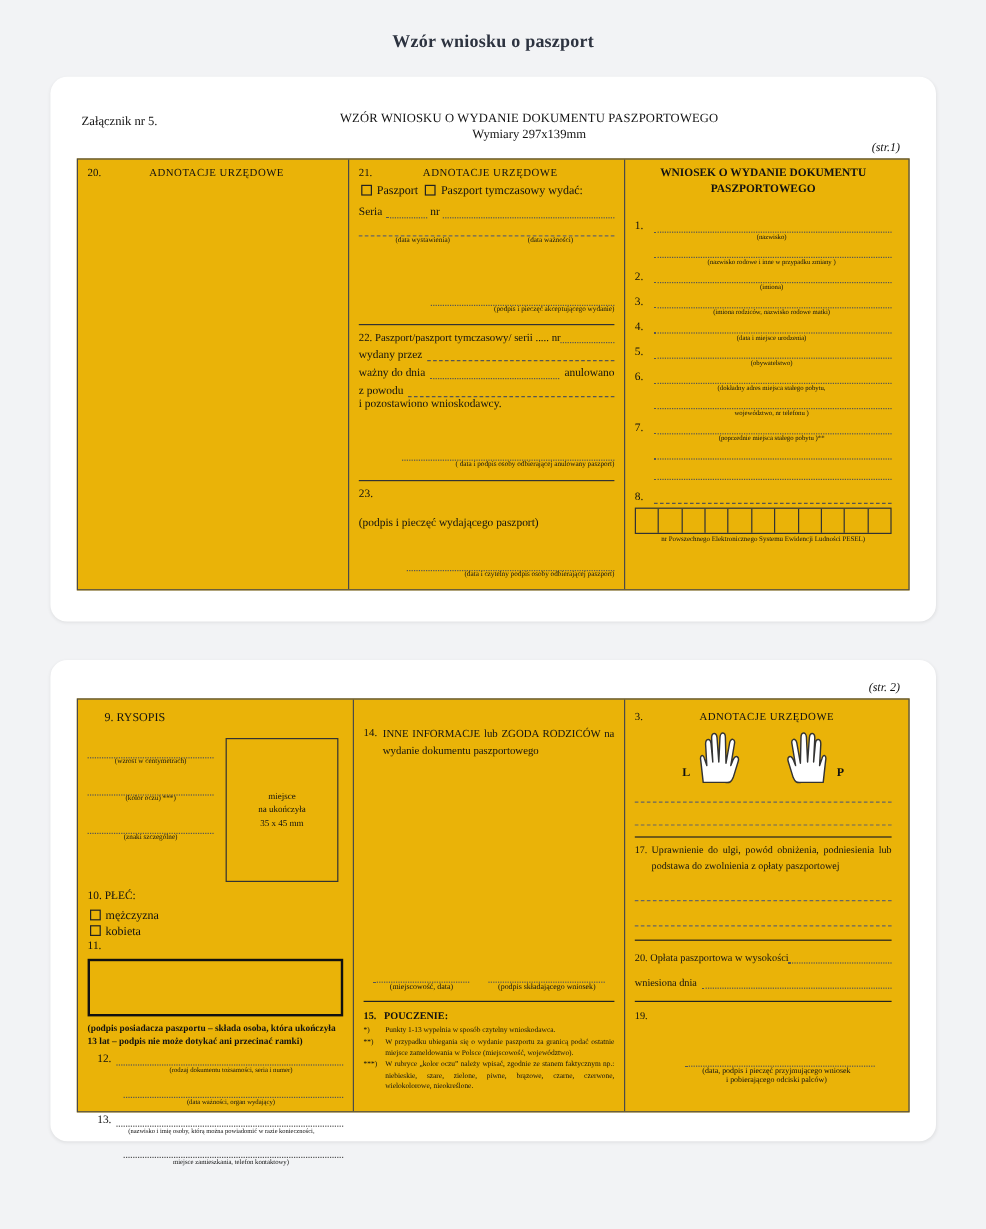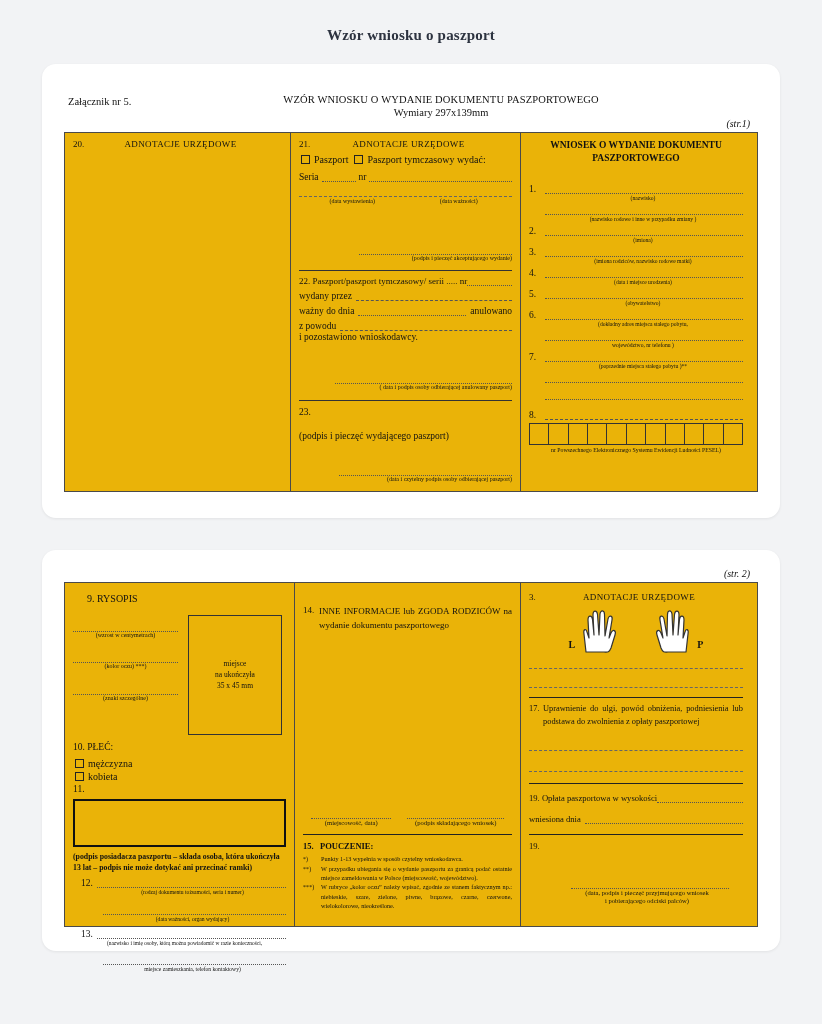--- a/index.html
+++ b/index.html
@@ -514,21 +514,21 @@
         <span style="width:14px;flex:none">17.</span>
         <span style="flex:1;text-align:justify">Uprawnienie do ulgi, powód obniżenia, podniesienia lub podstawa do zwolnienia z opłaty paszportowej</span>
       </div>
 
       <div class="dashrow" style="margin-top:14px"></div>
       <div class="dashrow" style="margin-top:12px"></div>
 
       <div class="solidrow" style="margin-top:11px;border-top:1px solid #222"></div>
 
       <div class="dotrow" style="margin-top:9px">
-        <span style="font-size:8.6px">19. Opłata paszportowa w wysokości</span>
+        <span style="font-size:8.6px">20. Opłata paszportowa w wysokości</span>
         <span class="dotline"></span>
       </div>
 
       <div class="dotrow" style="margin-top:11px">
         <span style="font-size:8.6px">wniesiona dnia</span>
         <span class="dotline" style="margin-left:4px"></span>
       </div>
 
       <div class="solidrow" style="margin-top:10px;border-top:1px solid #222"></div>
 

